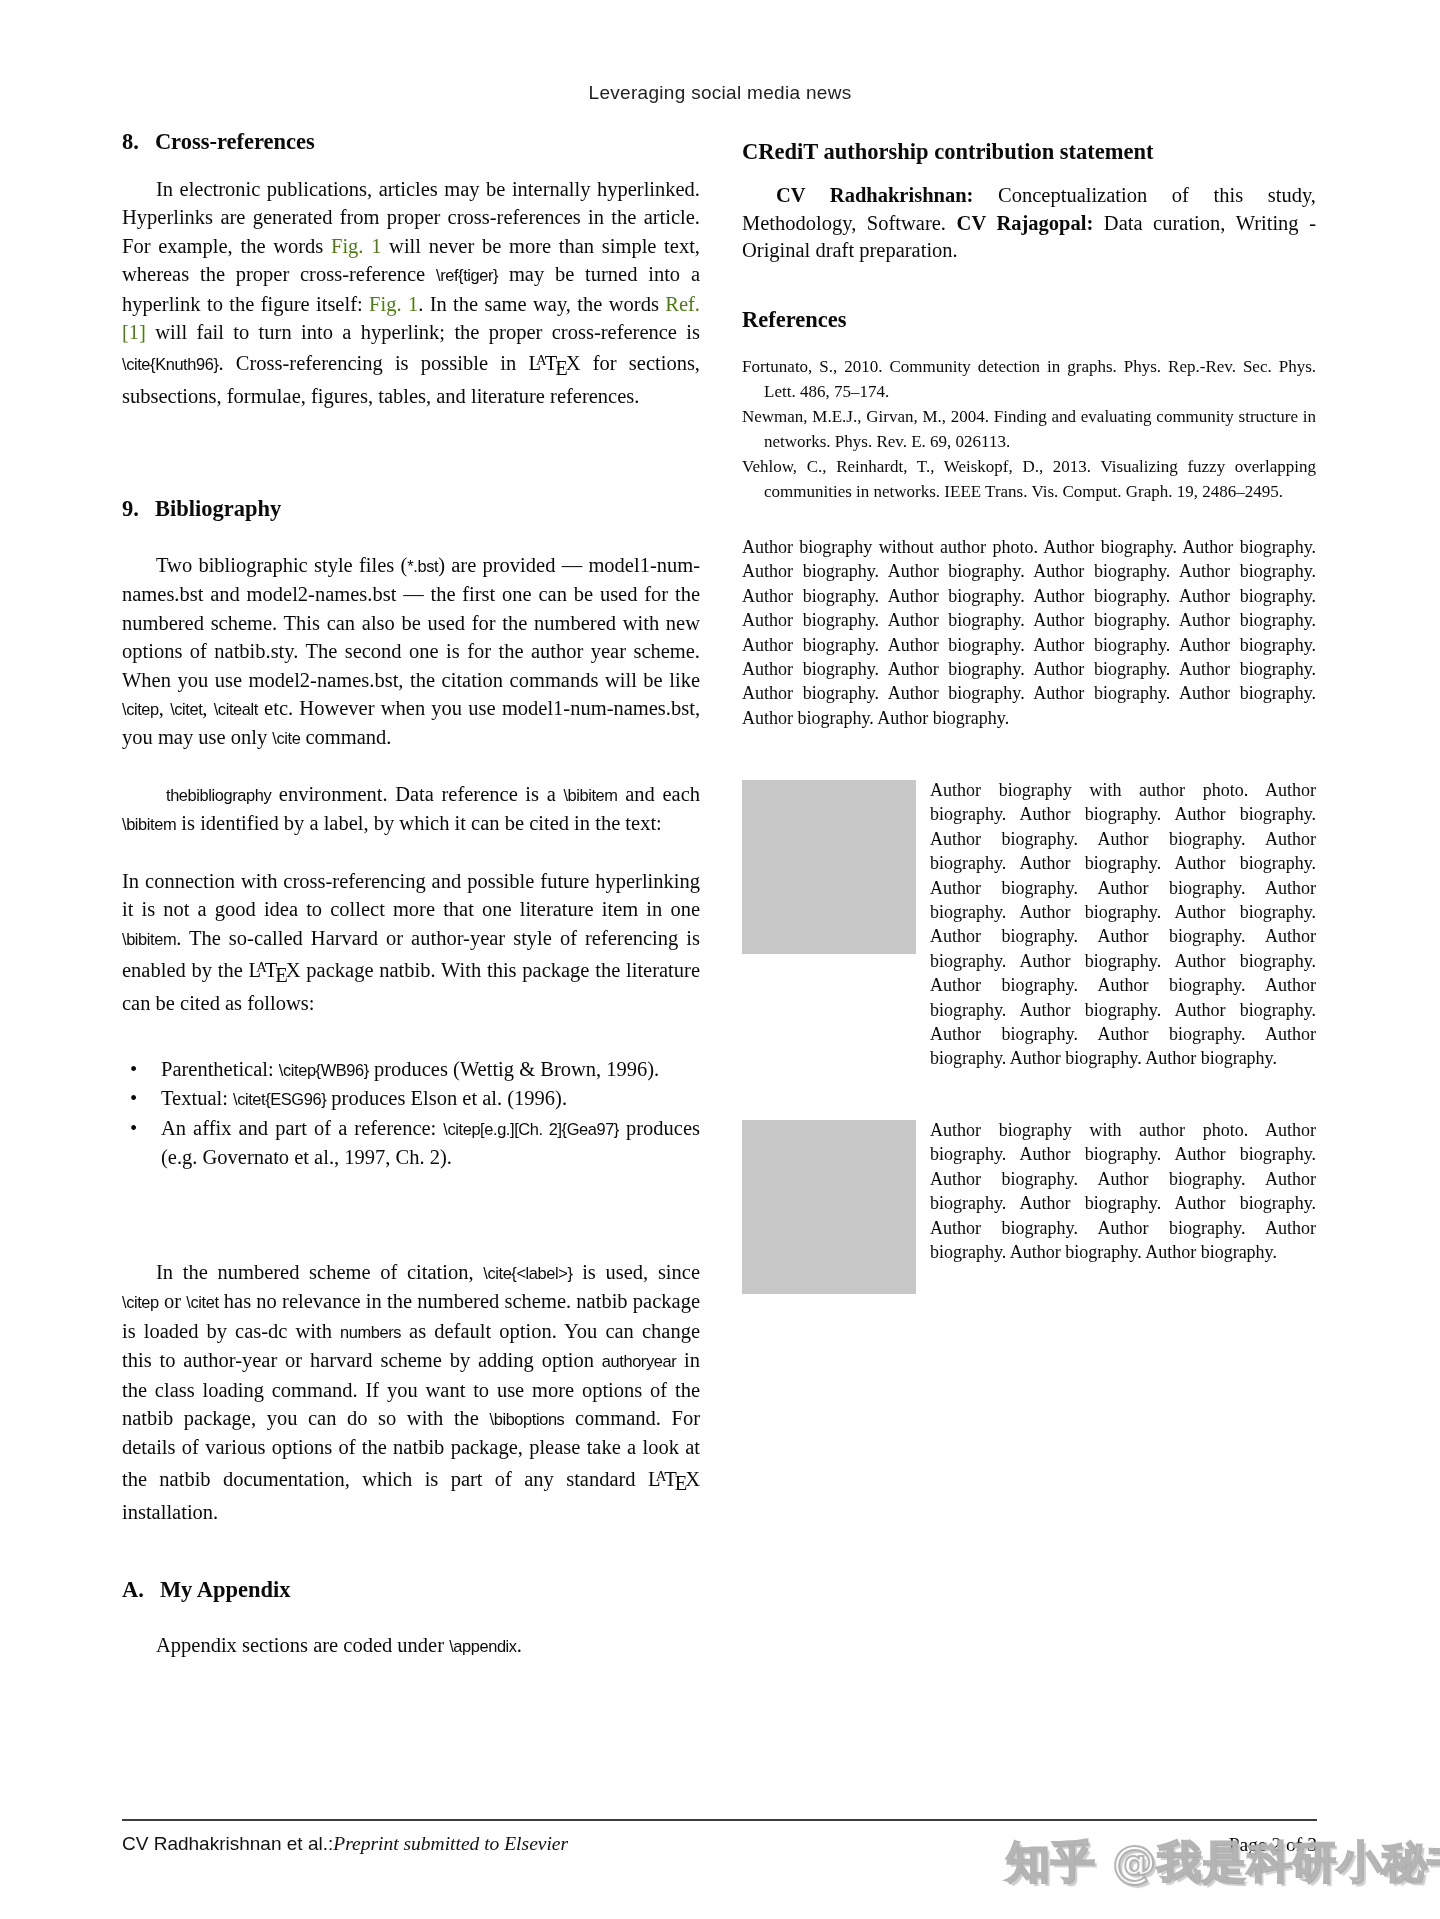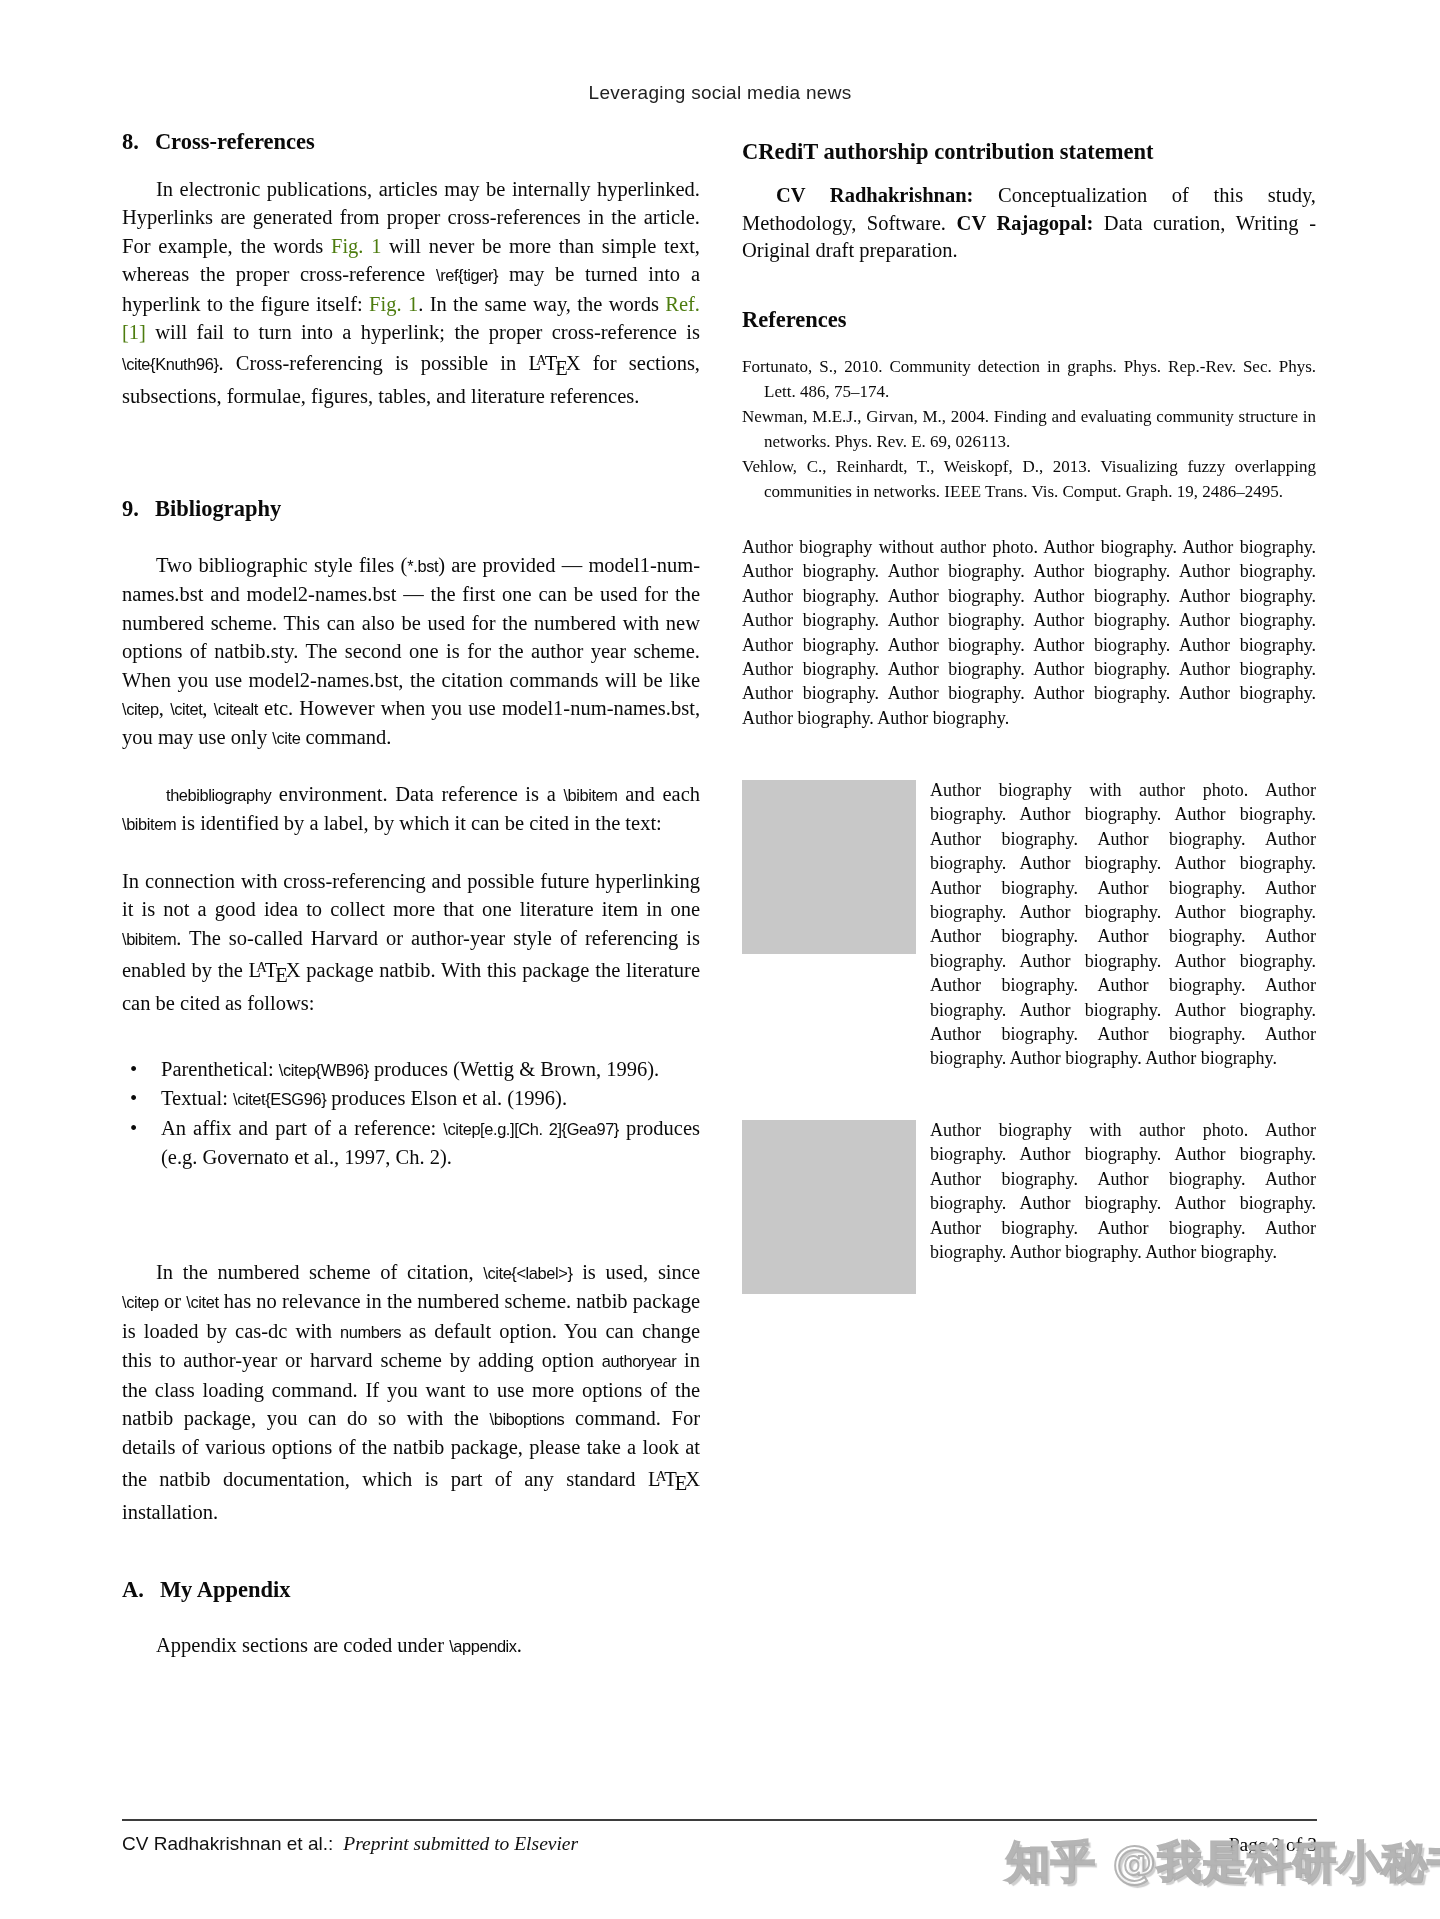--- a/index.html
+++ b/index.html
@@ -32,21 +32,21 @@
   
   .refs .ref{font-size:17px;line-height:25px;padding-left:22px;text-indent:-22px;text-align:justify;}
   
   .bio-text{font-size:18px;line-height:24.4px;text-align:justify;}
   .bio-row .bio-photo{position:absolute;left:0;top:2px;width:174px;height:174px;background:#c8c8c8;}
   .bio-row .bio-side{margin-left:188px;width:386px;}
   
   .foot-rule{position:absolute;top:1819px;left:122px;width:1195px;height:2px;background:#3d3d3d;}
   .foot-left{position:absolute;top:1833px;left:122px;font-size:19px;
     font-family:"Liberation Sans",sans-serif;color:#111;}
-  .foot-left .preprint{font-family:"Liberation Serif",serif;font-style:italic;font-size:19.5px;margin-left:10px;}
+  .foot-left .preprint{font-family:"Liberation Serif",serif;font-style:italic;font-size:19.5px;}
   .foot-page{position:absolute;top:1834px;right:123px;font-size:19.5px;color:#000;}
   
   .watermark{position:absolute;top:1833px;left:962px;z-index:5;
     font-family:"DejaVu Sans",sans-serif;font-size:44px;font-weight:700;letter-spacing:1px;
     color:rgba(255,255,255,0.72);-webkit-text-stroke:2px rgba(168,168,168,0.85);
     text-shadow:3px 3px 1px rgba(165,165,165,0.55);white-space:nowrap;margin-left:44px;}
 </style>
 </head>
 <body>
 

